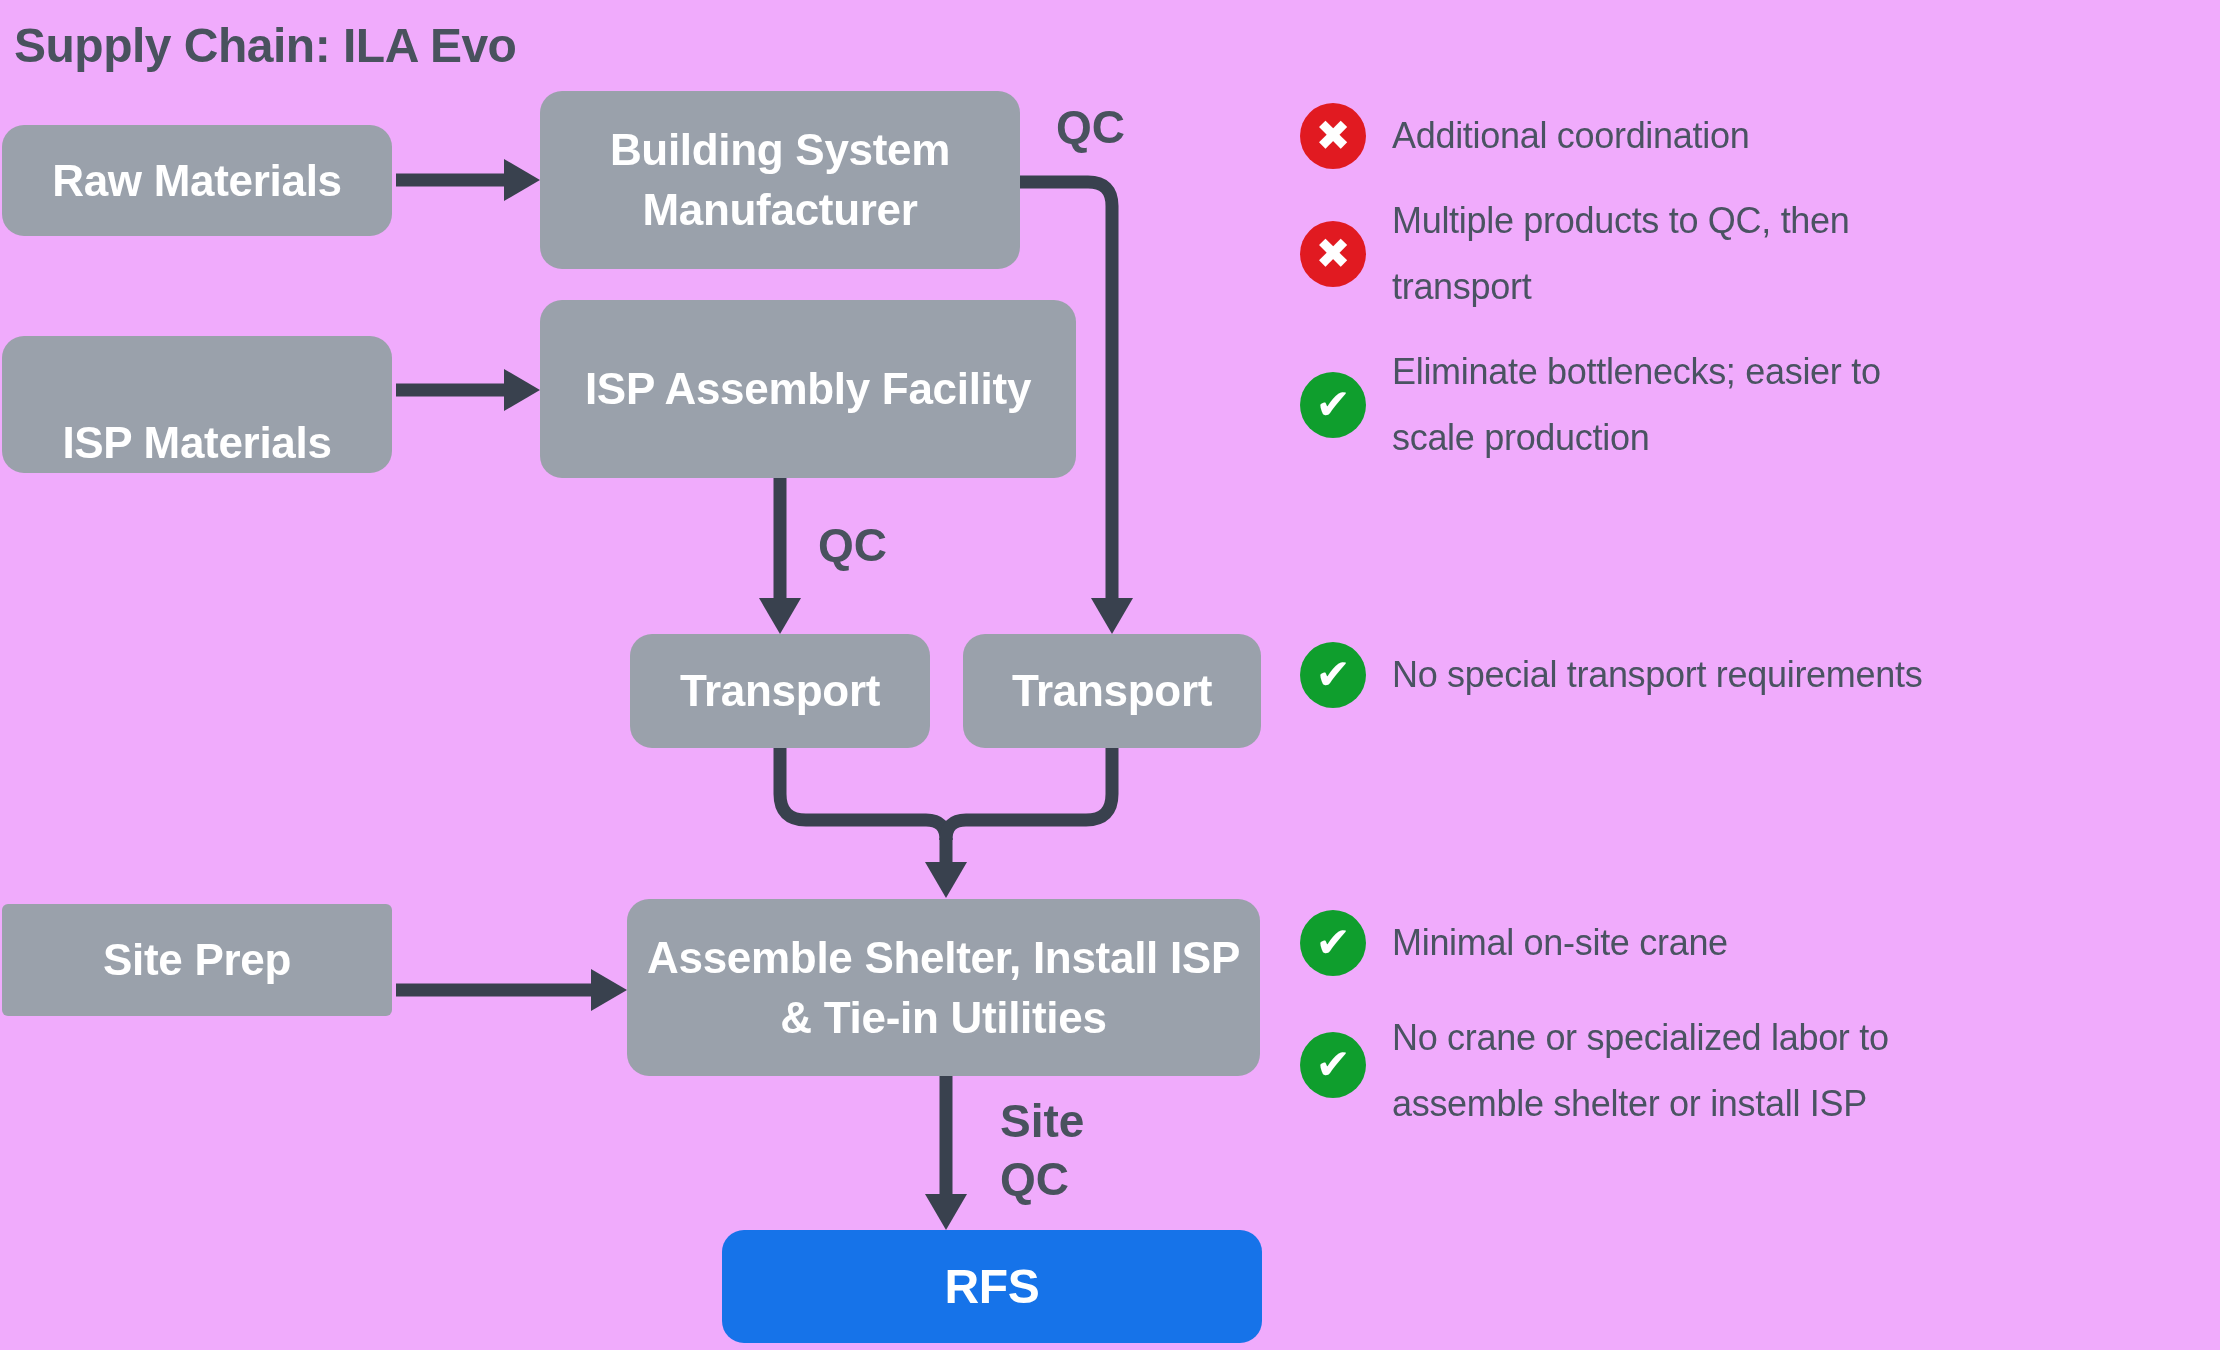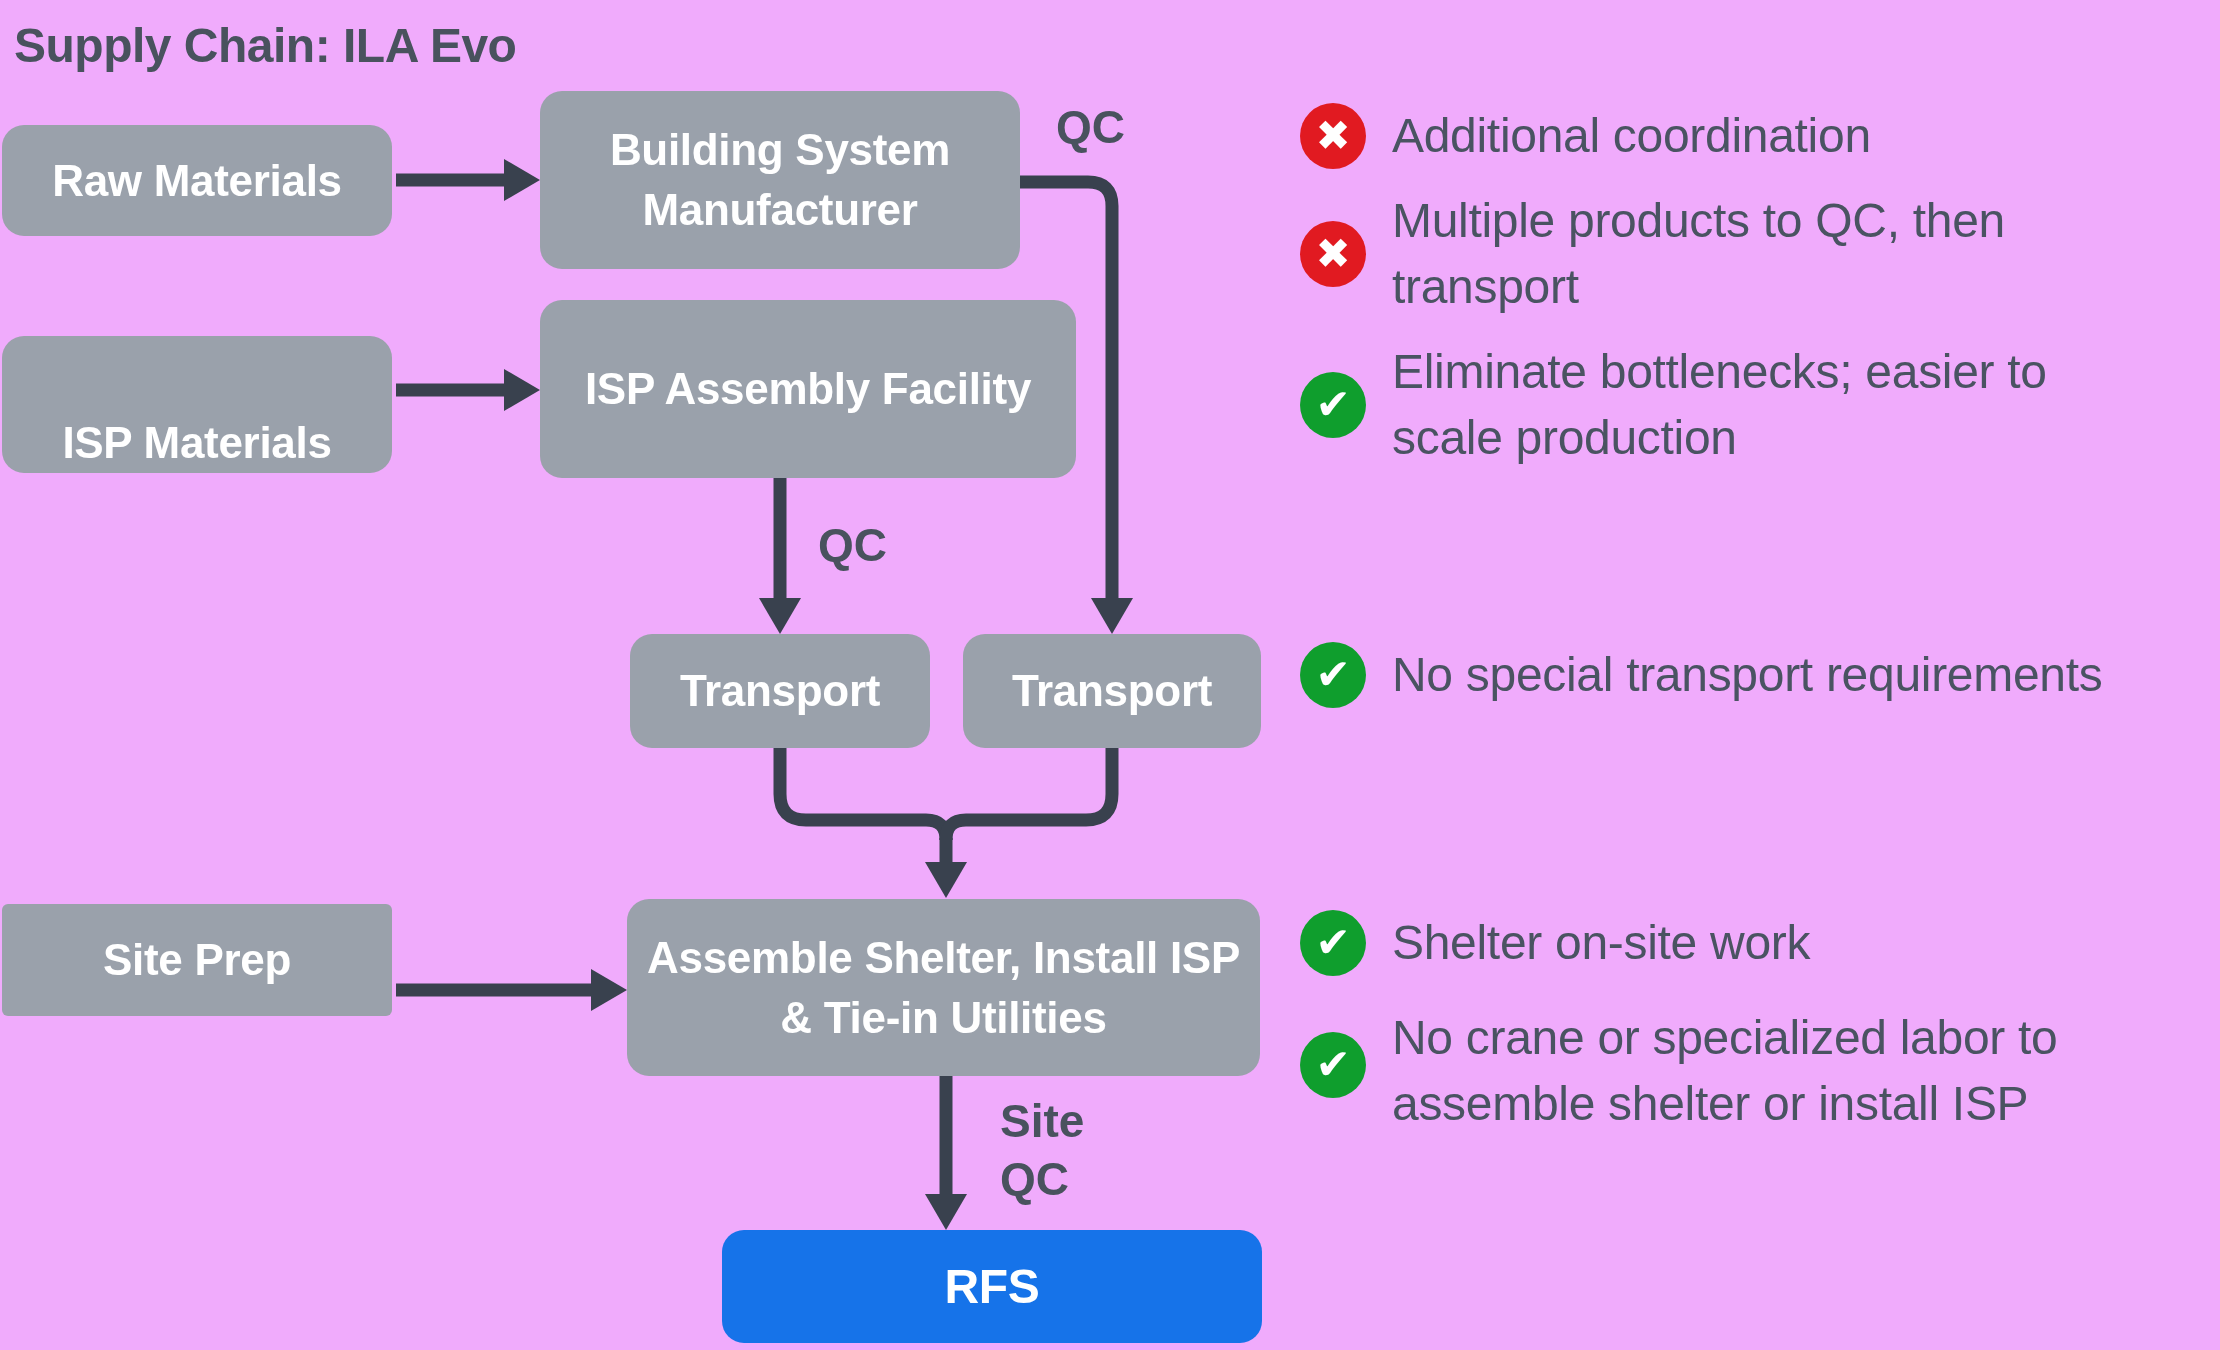--- a/index.html
+++ b/index.html
@@ -36,21 +36,21 @@
   .lbl-final-qc{left:1000px;top:1092px;}
   .badge{
     position:absolute;left:1300px;width:66px;height:66px;border-radius:50%;
     display:flex;align-items:center;justify-content:center;
     color:#fff;font-size:42px;font-weight:bold;line-height:66px;
   }
   .badge.negative{background:#e11a21;}
   .badge.positive{background:#0f9e2d;}
   .ann-text{
     position:absolute;left:1392px;width:800px;color:#4a5362;
-    font-size:48px;line-height:66px;font-weight:500;white-space:pre-line;
+    font-size:36px;line-height:66px;font-weight:500;white-space:pre-line;
     letter-spacing:-0.3px;
   }
 </style>
 </head>
 <body>
 
 <div class="canvas">
 
   <svg class="edges" viewBox="0 0 2220 1350" xmlns="http://www.w3.org/2000/svg">
     <g stroke="#39414e" stroke-width="13" fill="none">
@@ -126,20 +126,20 @@
 transport</div>
 
     <div class="badge positive" style="top:372px">✔</div>
     <div class="ann-text" style="top:339px">Eliminate bottlenecks; easier to
 scale production</div>
 
     <div class="badge positive" style="top:642px">✔</div>
     <div class="ann-text" style="top:642px">No special transport requirements</div>
 
     <div class="badge positive" style="top:910px">✔</div>
-    <div class="ann-text" style="top:910px">Shelter on-site work</div>
+    <div class="ann-text" style="top:910px">Minimal on-site crane</div>
 
     <div class="badge positive" style="top:1032px">✔</div>
     <div class="ann-text" style="top:1005px">No crane or specialized labor to
 assemble shelter or install ISP</div>
   </div>
 
 </div>
 
 </body></html>

